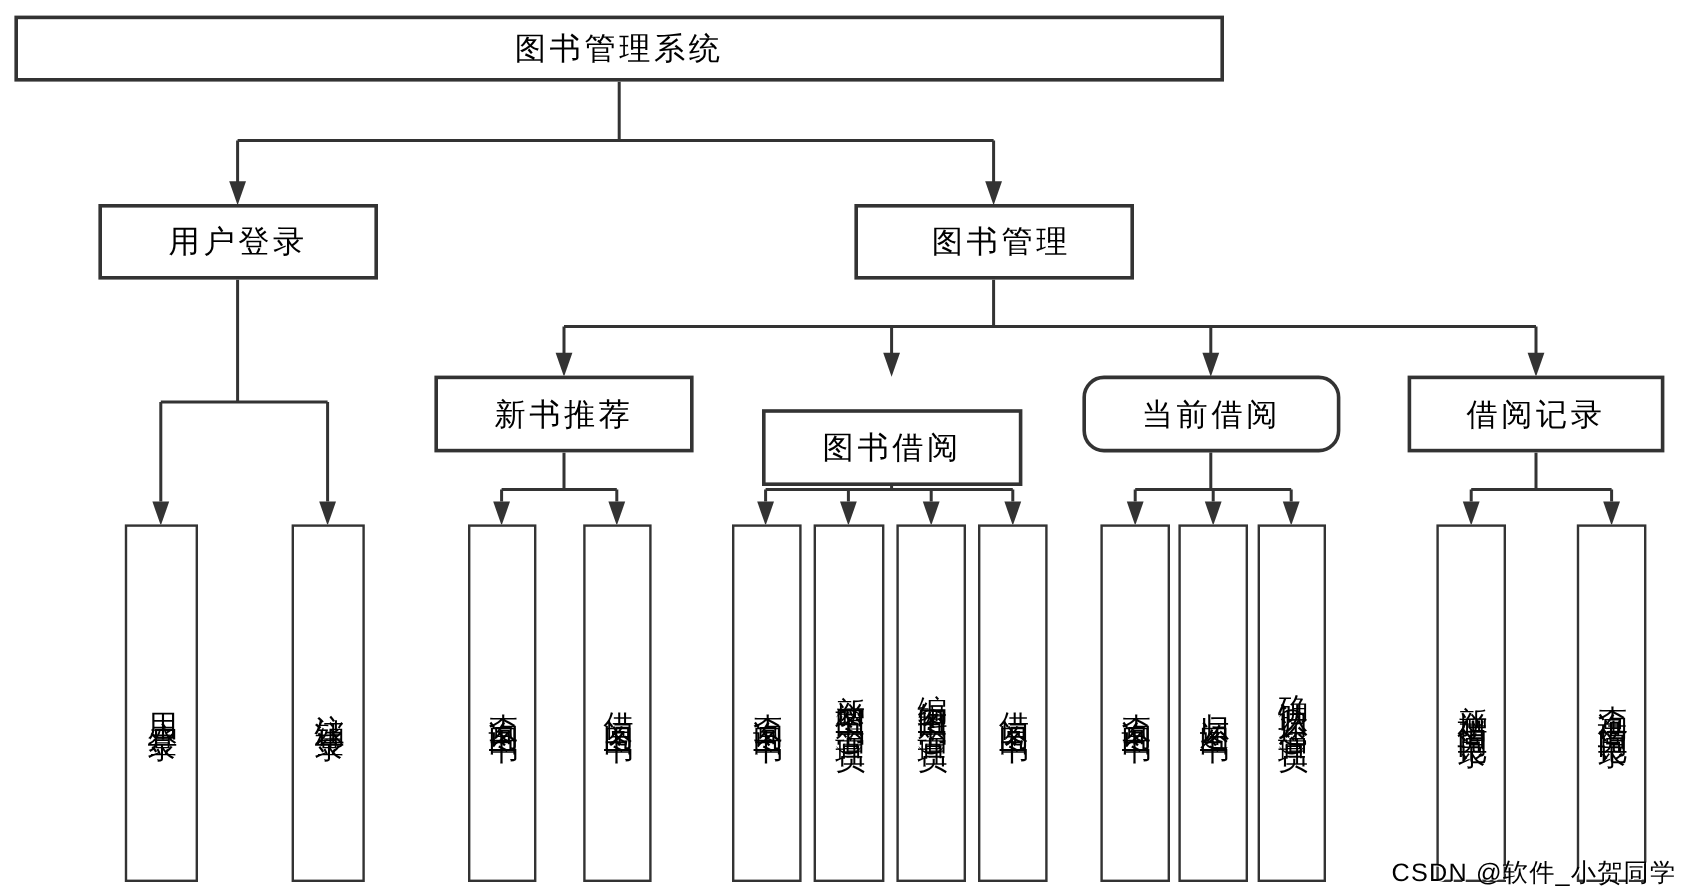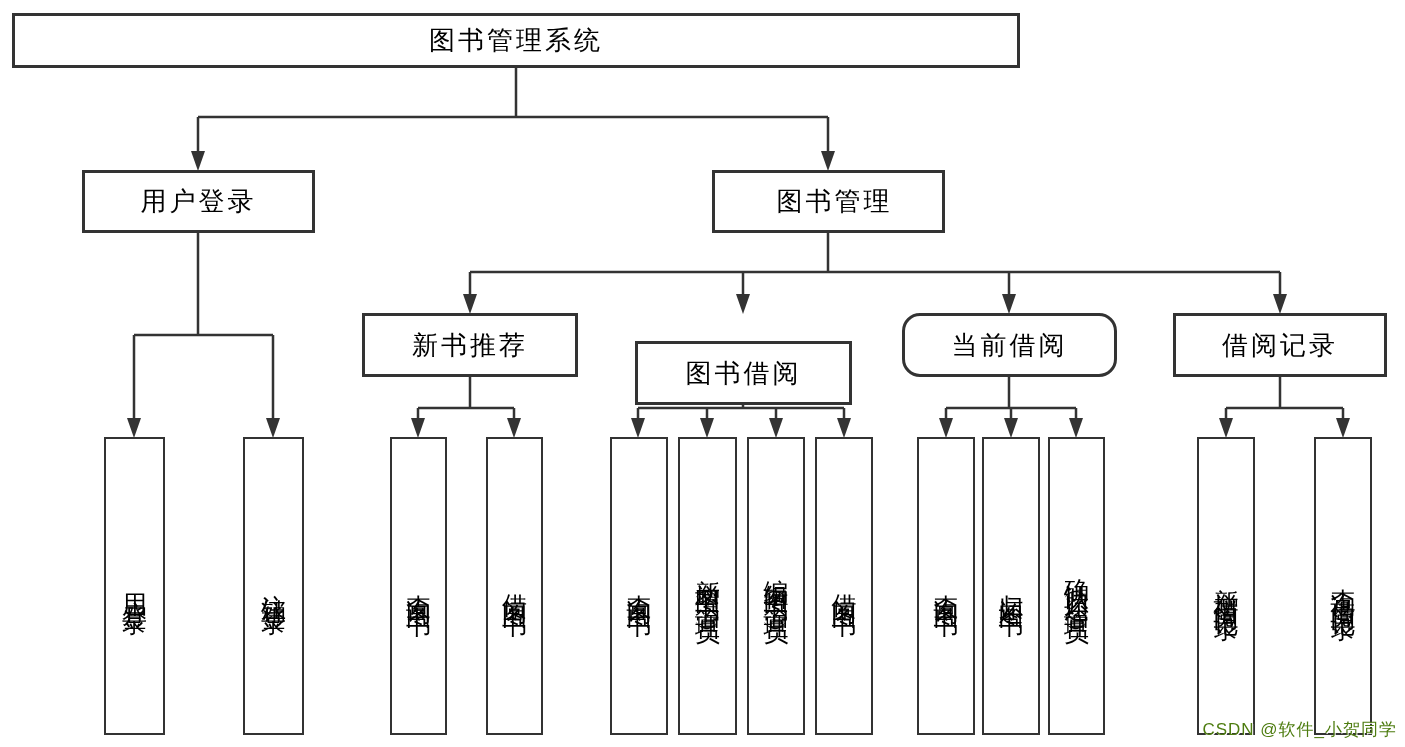--- a/index.html
+++ b/index.html
@@ -36,23 +36,23 @@
     text-orientation: mixed;
     font-size: 25px;
     letter-spacing: 6px;
     line-height: 1;
     white-space: normal;
   }
   .watermark {
     position: absolute;
     right: 8px;
     bottom: 6px;
-    font-size: 17px;
+    font-size: 21px;
     letter-spacing: 1px;
-    color: #4d7c0f;
+    color: #000000;
     text-shadow: 1px 1px 0 #ffffff;
   }
 </style>
 </head>
 <body>
 
 <div class="canvas">
 
   <svg class="connectors" viewBox="0 0 1405 747" xmlns="http://www.w3.org/2000/svg">
     <g stroke="#333333" stroke-width="2.5" fill="none">

